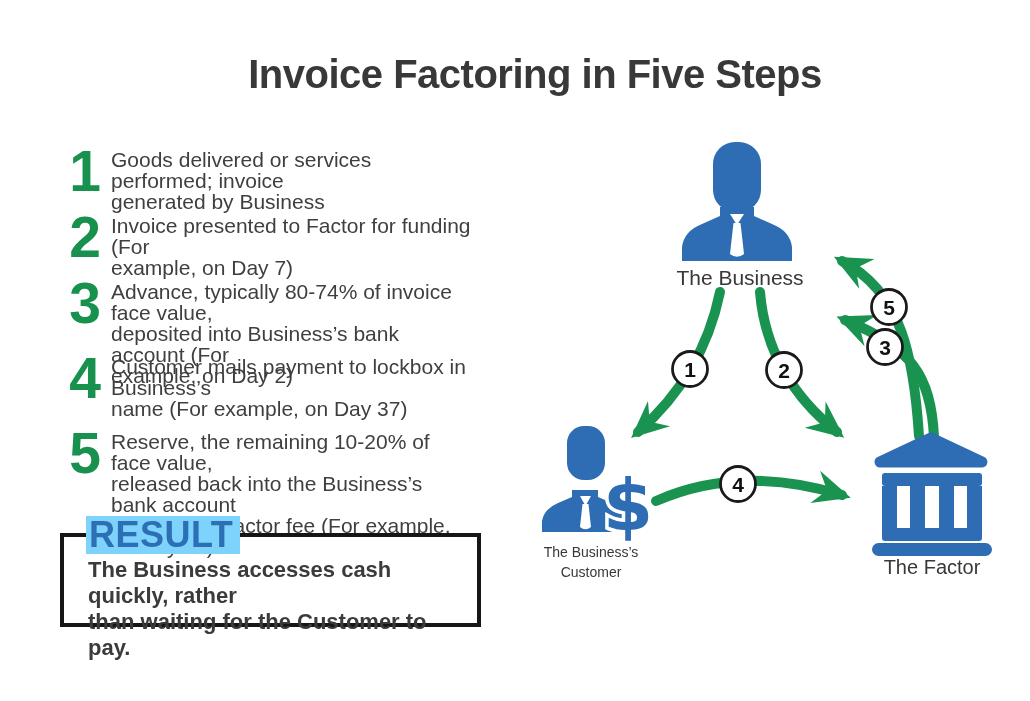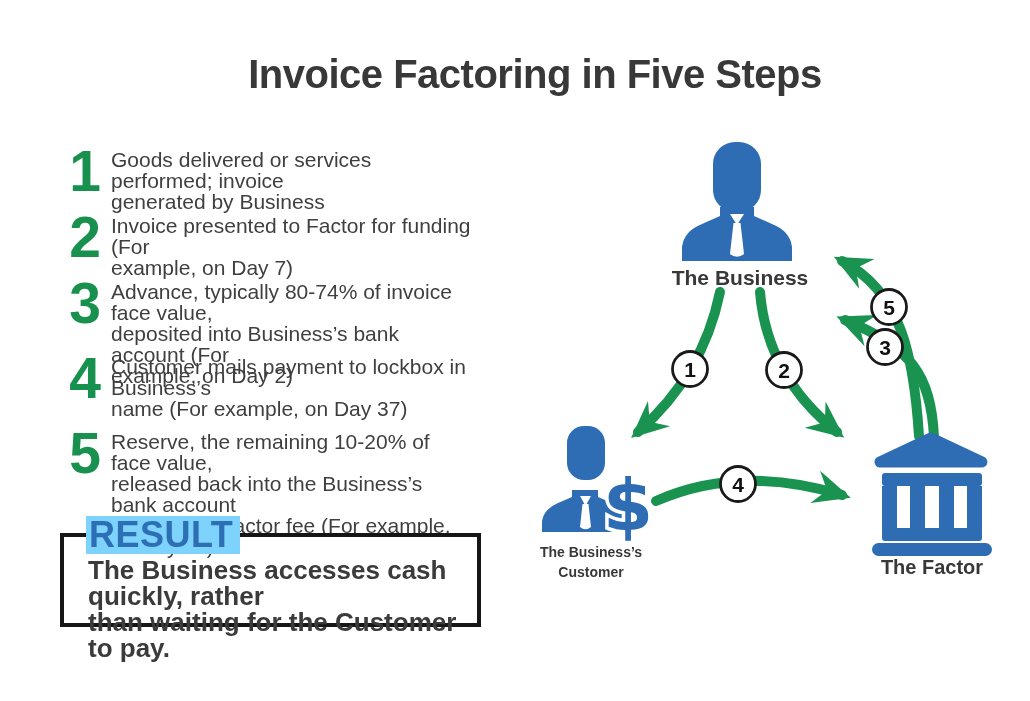--- a/index.html
+++ b/index.html
@@ -25,25 +25,25 @@
     position:absolute;left:60px;top:533px;width:413px;height:86px;
     border:4px solid #161616;
   }
   .result-label{
     position:absolute;left:22px;top:-21px;
     background:#7dd3fc;padding:0 7px 0 3px;
     font-size:36px;line-height:38px;font-weight:700;color:#2D6FB5;letter-spacing:0.5px;
   }
   .result-text{
     position:absolute;left:24px;top:20px;width:380px;
-    font-size:26px;line-height:26px;font-weight:700;color:#3B3B3B;white-space:pre-line;
+    font-size:22px;line-height:26px;font-weight:700;color:#3B3B3B;white-space:pre-line;
   }
   .diagram-svg{position:absolute;left:490px;top:120px;width:540px;height:500px;}
   .node-label{
-    position:absolute;text-align:center;font-weight:700;color:#383838;white-space:pre-line;
+    position:absolute;text-align:center;font-weight:400;color:#383838;white-space:pre-line;
   }
   .label-business{left:637px;top:266px;width:206px;font-size:21px;}
   .label-customer{left:491px;top:542px;width:200px;font-size:14px;line-height:20px;}
   .label-factor{left:832px;top:556px;width:200px;font-size:20px;}
 </style>
 </head>
 <body>
 
 <div class="canvas">
 

